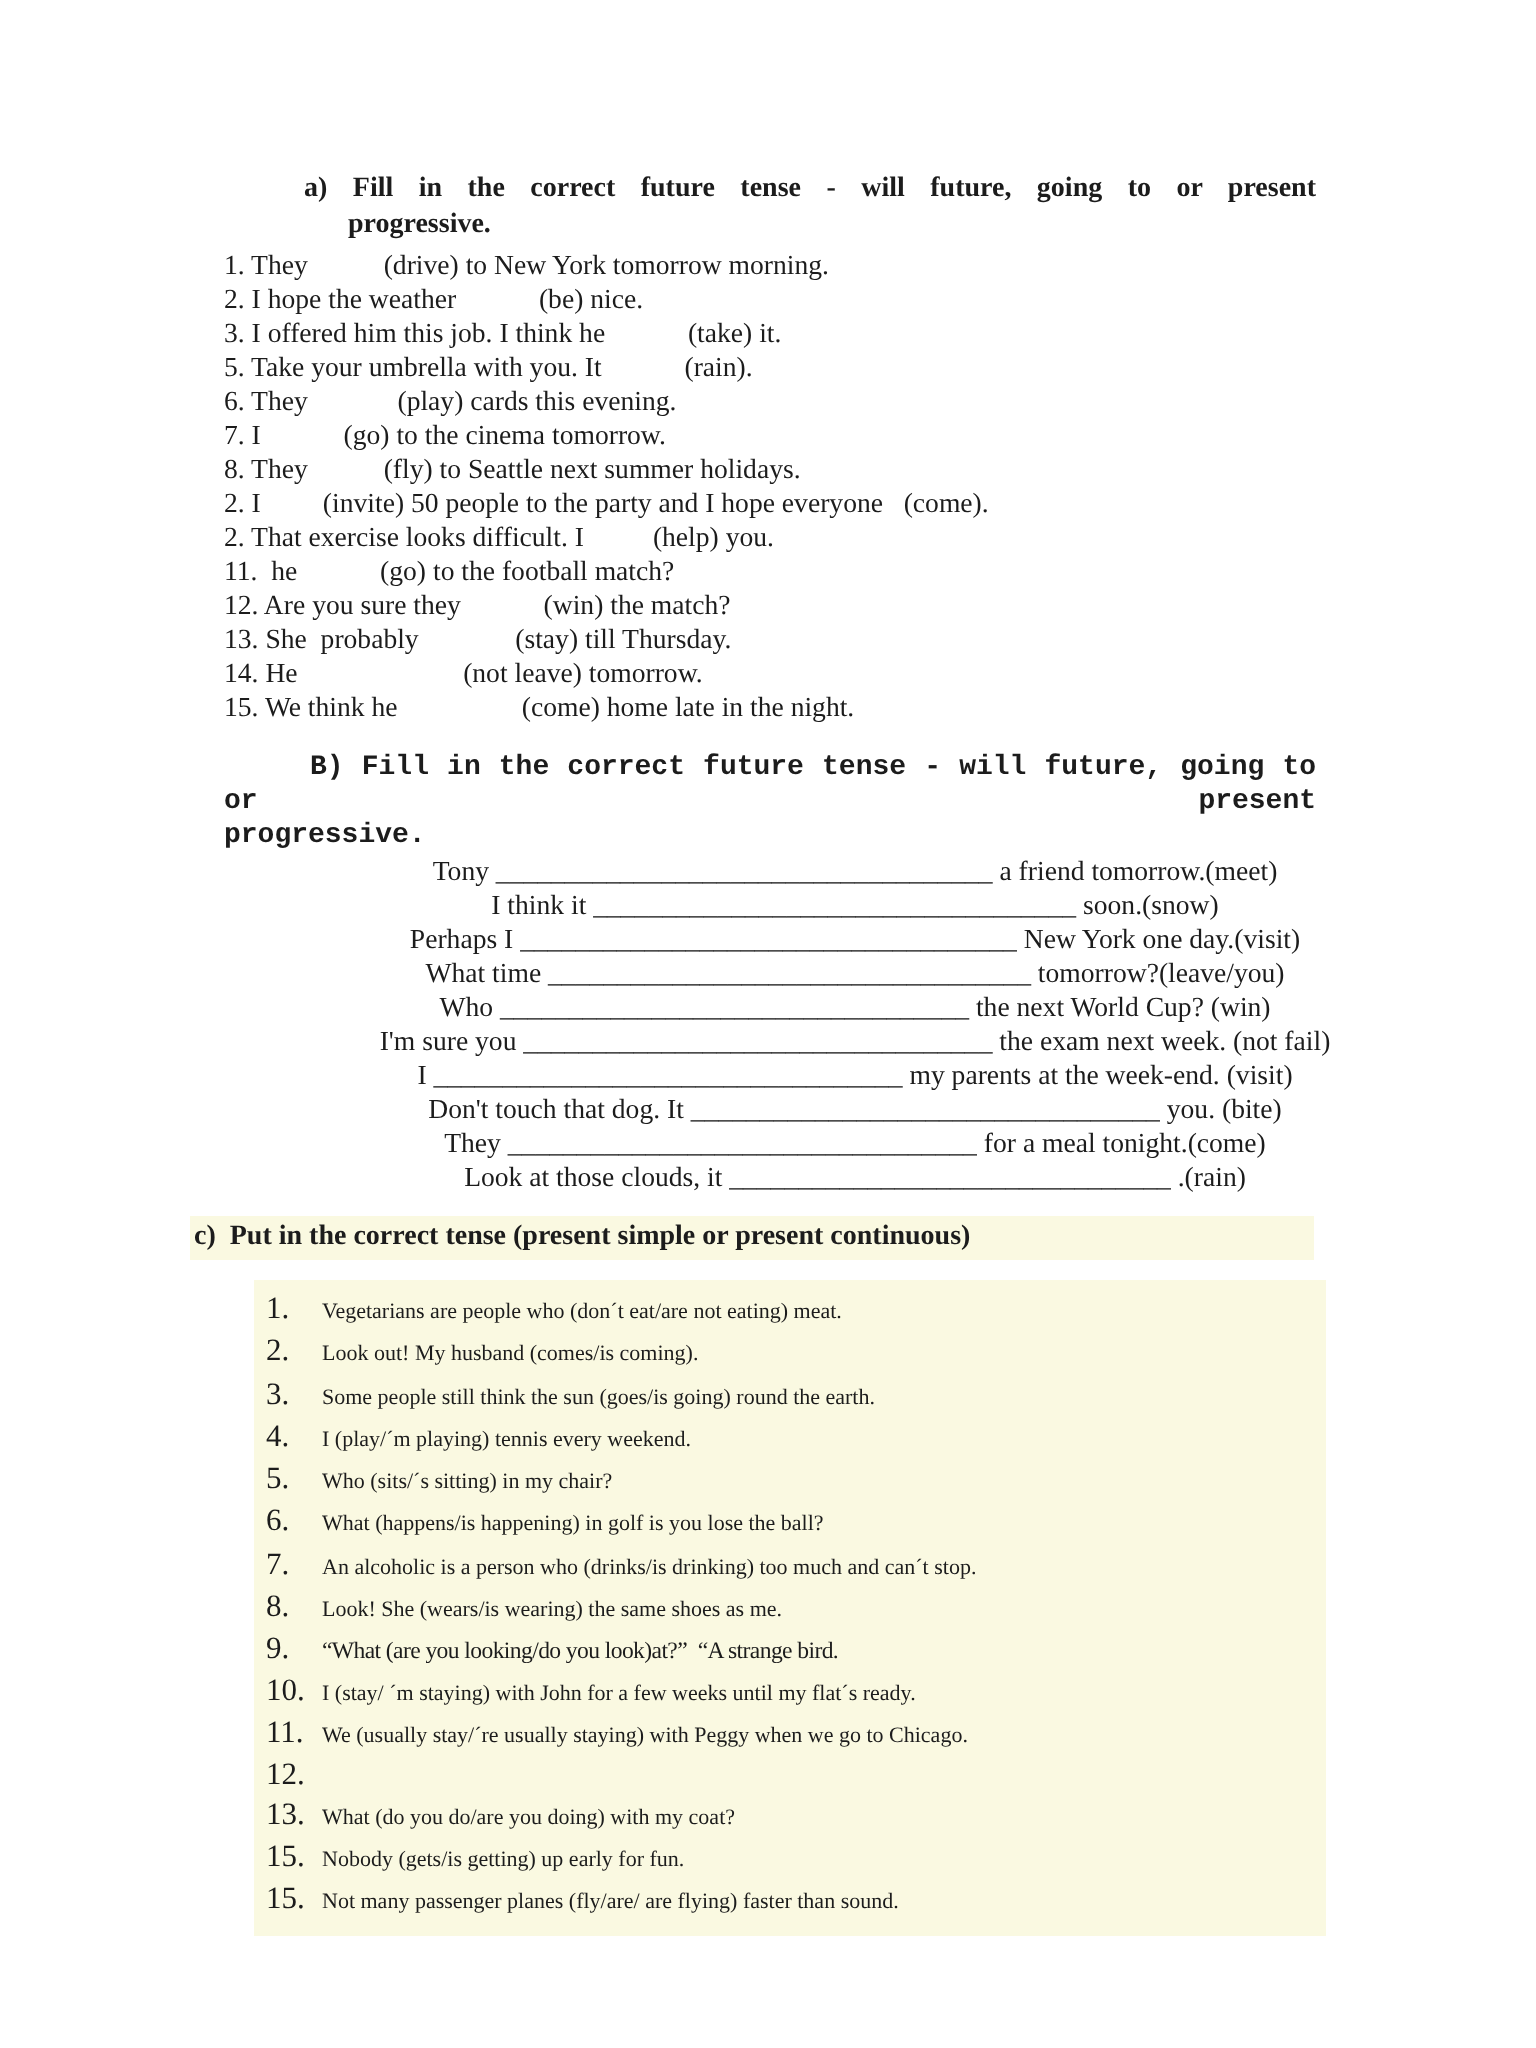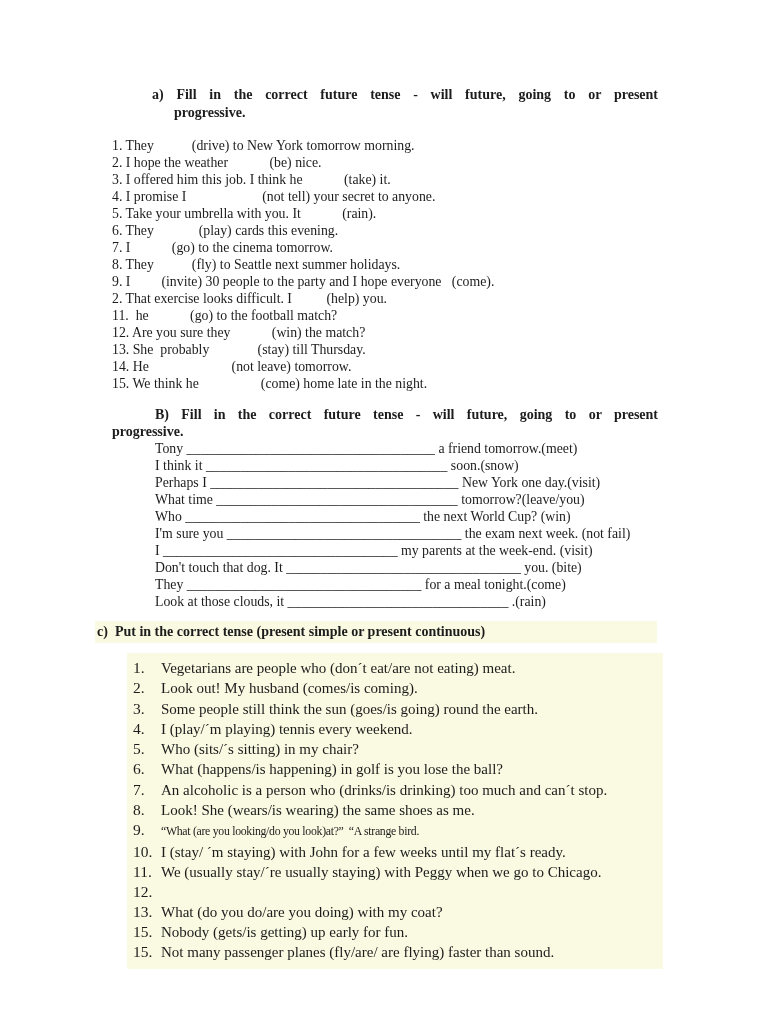--- a/index.html
+++ b/index.html
@@ -32,44 +32,46 @@
     line-height: 18px;
   }
   .sec-a-heading .h-line1 {
     text-align: justify;
     text-align-last: justify;
   }
   .sec-a-heading .h-line2 {
     margin-left: 22px;
   }
   .list-a {
-    margin-top: 15px;
+    margin-top: 2px;
     margin-left: 112px;
   }
   .line-plain {
     line-height: 17px;
     white-space: pre-wrap;
   }
 
   
   .sec-b-heading {
     margin-top: 14px;
     margin-left: 112px;
     width: 546px;
     font-weight: bold;
     font-size: 14px;
     line-height: 17px;
+    font-family: Liberation Mono, monospace;
   }
   .sec-b-heading .h-line1 {
     text-indent: 43px;
     text-align: justify;
     text-align-last: justify;
   }
   .list-b {
     margin-left: 155px;
+    text-align: center;
   }
 
   
   .sec-c-heading {
     margin-top: 11px;
     margin-left: 95px;
     width: 562px;
     box-sizing: border-box;
     padding: 3px 0 3px 2px;
     font-weight: bold;
@@ -87,21 +89,21 @@
   .c-row {
     display: flex;
     align-items: baseline;
     line-height: 19.3px;
   }
   .c-num {
     flex: 0 0 28px;
     font-size: 15.5px;
   }
   .c-text {
-    font-size: 15px;
+    font-size: 11px;
     white-space: pre-wrap;
   }
   .c-text.mono {
     font-family: Liberation Serif, serif;
     font-size: 11.8px;
     letter-spacing: -0.3px;
   }
 </style>
 </head>
 <body>
@@ -114,31 +116,30 @@
   </div>
 
   <div class="list-a">
 
       <div class="line-plain">1. They           (drive) to New York tomorrow morning.</div>
 
       <div class="line-plain">2. I hope the weather            (be) nice.</div>
 
       <div class="line-plain">3. I offered him this job. I think he            (take) it.</div>
 
-      <div class="line-plain">4. I promise I                      (not tell) your secret to anyone.</div>
 
       <div class="line-plain">5. Take your umbrella with you. It            (rain).</div>
 
       <div class="line-plain">6. They             (play) cards this evening.</div>
 
       <div class="line-plain">7. I            (go) to the cinema tomorrow.</div>
 
       <div class="line-plain">8. They           (fly) to Seattle next summer holidays.</div>
 
-      <div class="line-plain">9. I         (invite) 30 people to the party and I hope everyone   (come).</div>
+      <div class="line-plain">2. I         (invite) 50 people to the party and I hope everyone   (come).</div>
 
       <div class="line-plain">2. That exercise looks difficult. I          (help) you.</div>
 
       <div class="line-plain">11.  he            (go) to the football match?</div>
 
       <div class="line-plain">12. Are you sure they            (win) the match?</div>
 
       <div class="line-plain">13. She  probably              (stay) till Thursday.</div>
 
       <div class="line-plain">14. He                        (not leave) tomorrow.</div>

